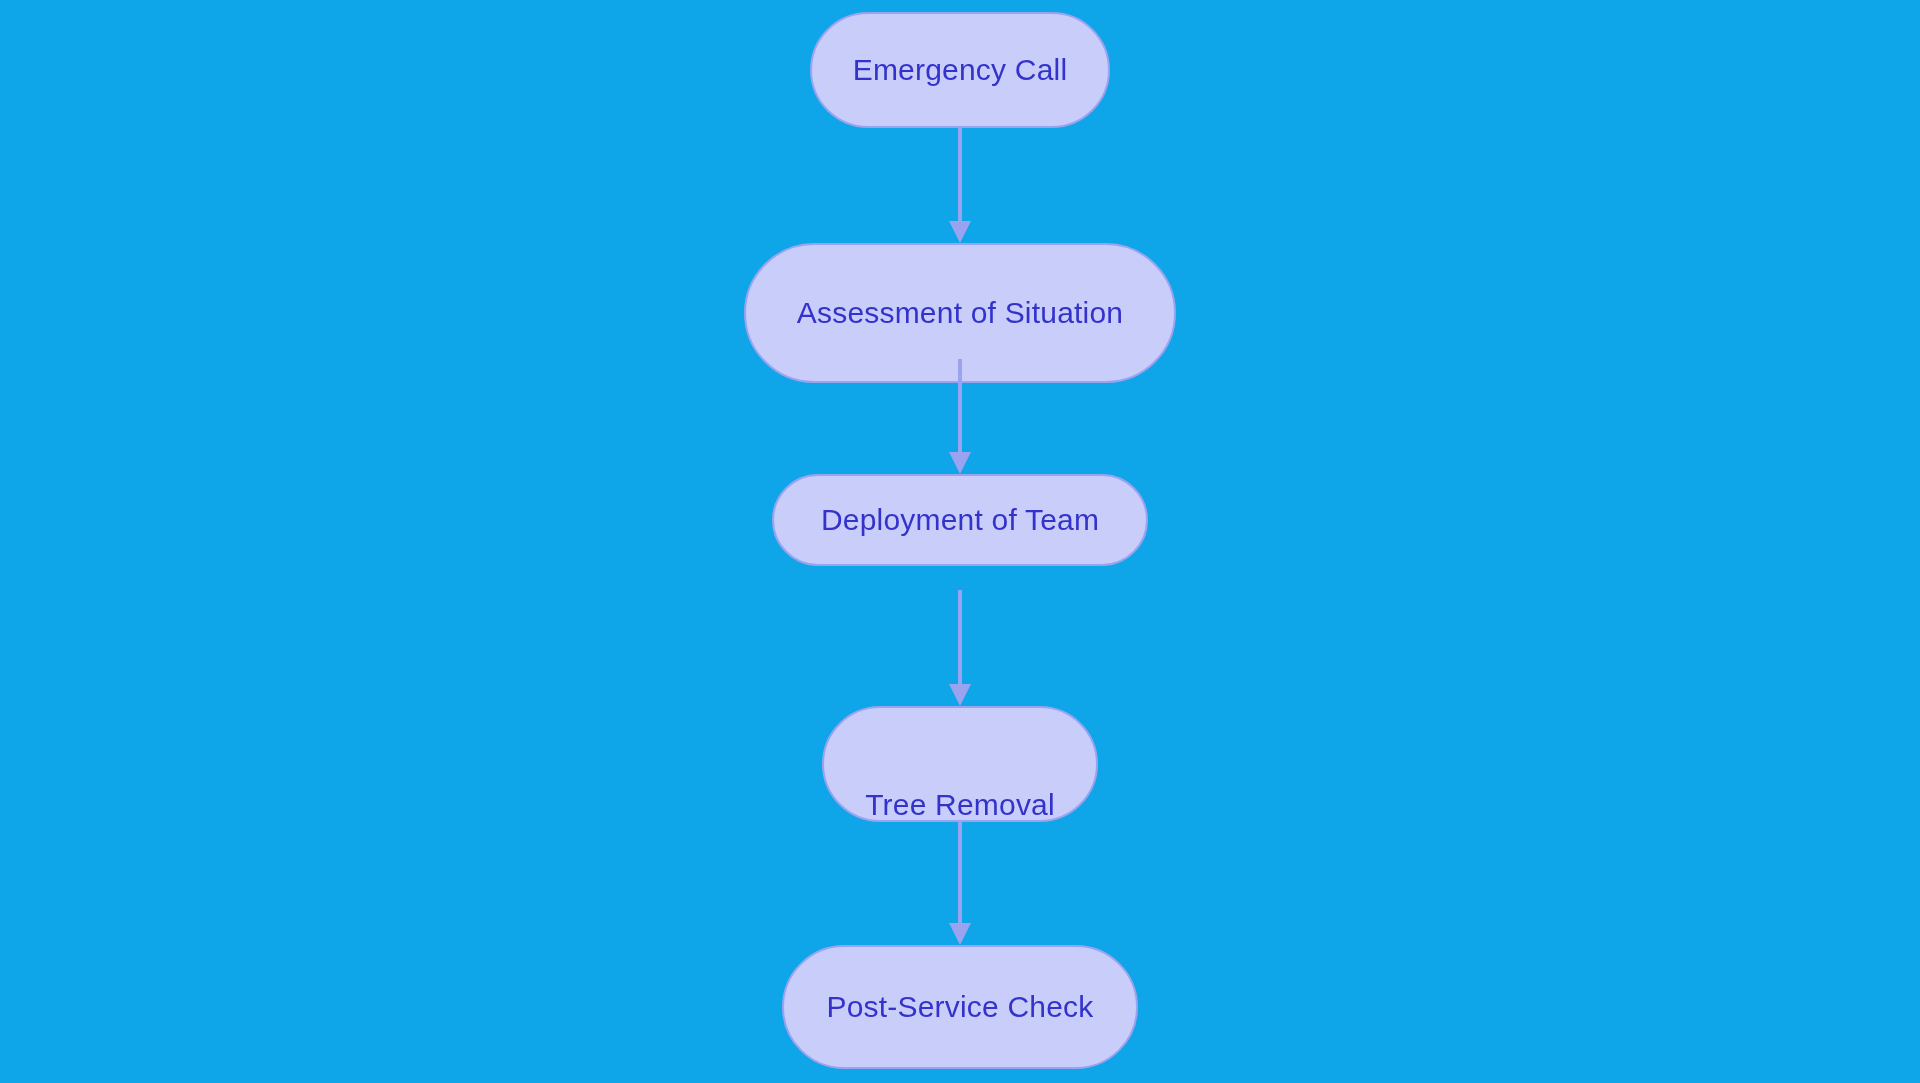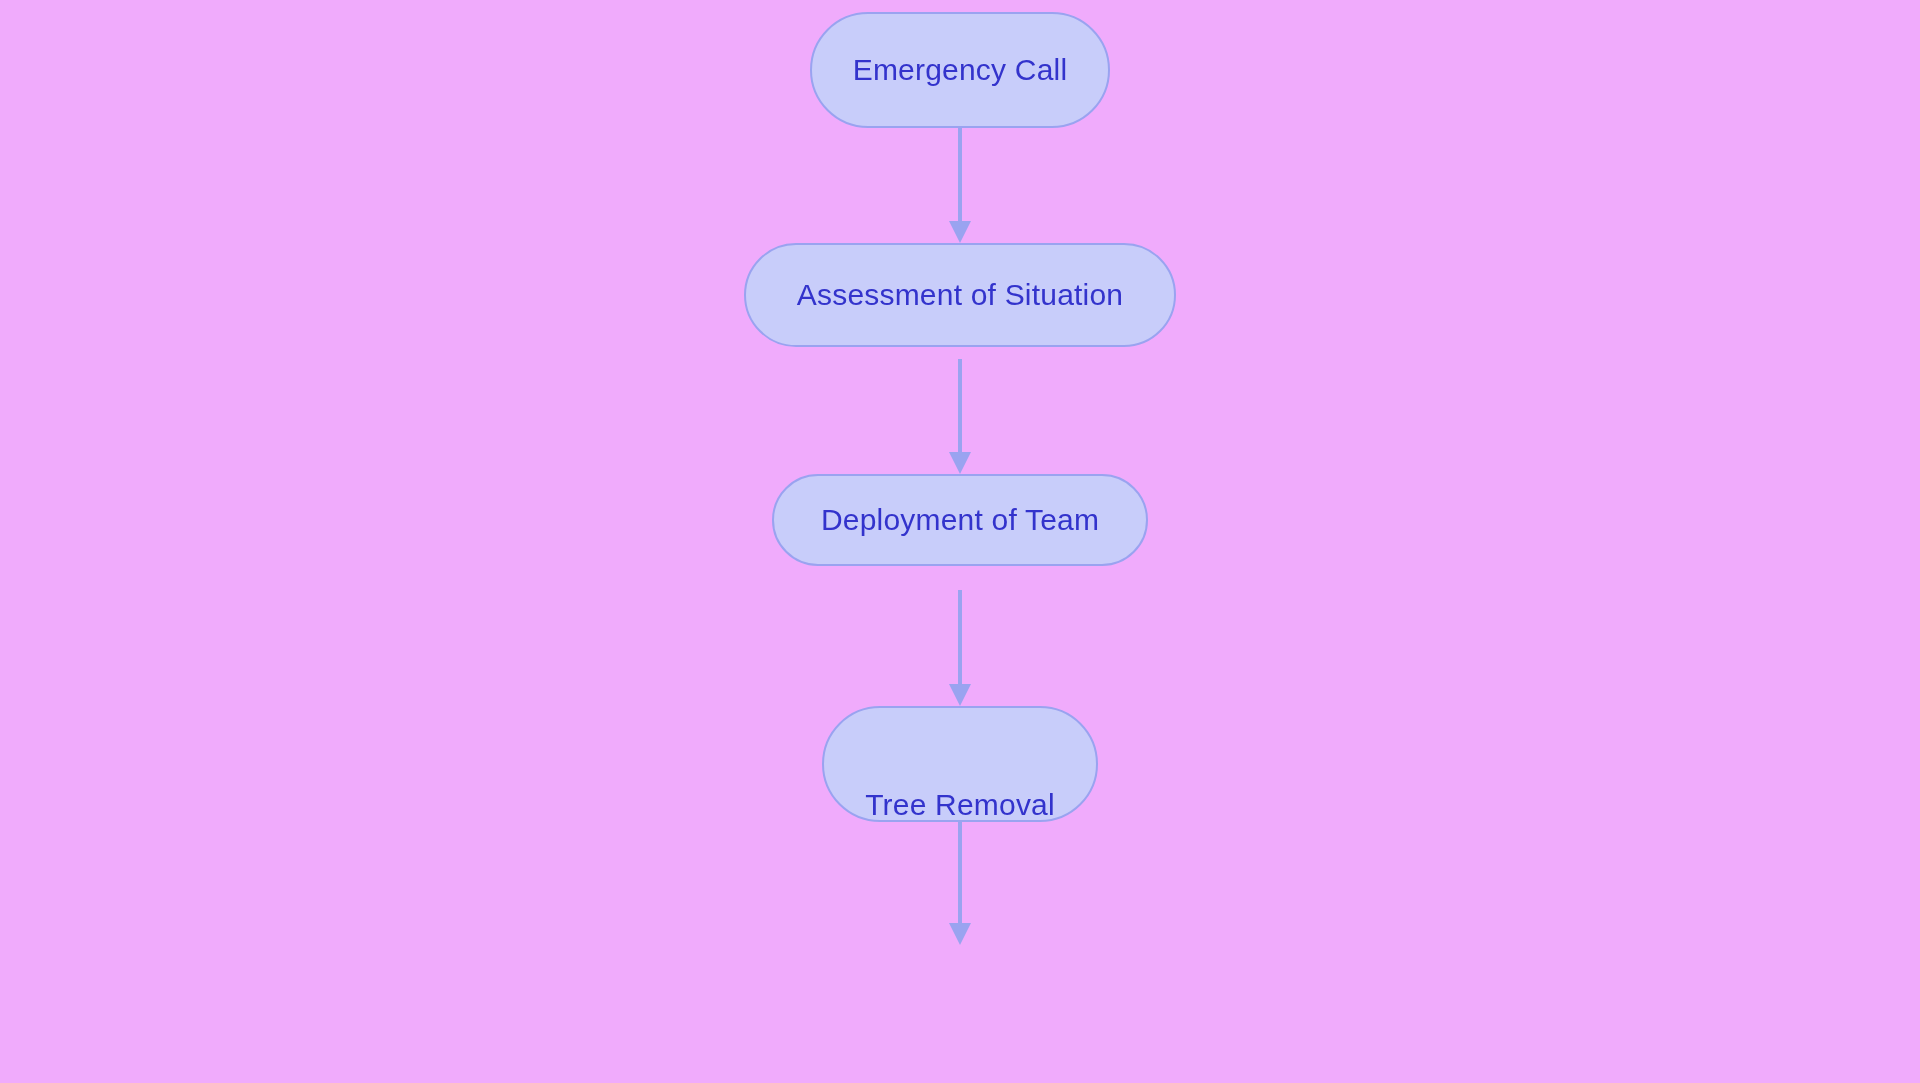--- a/index.html
+++ b/index.html
@@ -11,21 +11,21 @@
     width: 1920px;
     height: 1083px;
     font-family: "Liberation Sans", sans-serif;
     overflow: hidden;
   }
 
   #flow-canvas {
     position: relative;
     width: 1920px;
     height: 1083px;
-    background: #f0abfc;
+    background: #0ea5e9;
   }
 
   
   .node {
     position: absolute;
     left: 50%;
     transform: translateX(-50%);
     box-sizing: border-box;
     display: flex;
     align-items: center;
@@ -43,21 +43,21 @@
 
   .node-label {
     color: #3333cc;
     font-size: 30px;
     line-height: 1;
     display: block;
   }
 
   
   #node-0 { top: 12px;  width: 300px; height: 116px; }
-  #node-1 { top: 243px; width: 432px; height: 104px; }
+  #node-1 { top: 243px; width: 432px; height: 140px; }
   #node-2 { top: 474px; width: 376px; height: 92px; }
   #node-3 { top: 706px; width: 276px; height: 116px; align-items: flex-end; }
   #node-4 { top: 945px; width: 356px; height: 124px; }
 
   
   .connector {
     position: absolute;
     left: 50%;
     transform: translateX(-50%);
     width: 40px;
@@ -126,14 +126,17 @@
 
   <div class="node" id="node-3">
     <span class="node-label">Tree Removal</span>
   </div>
 
   <div class="connector" id="conn-3">
     <div class="shaft"></div>
     <div class="head"></div>
   </div>
 
+  <div class="node" id="node-4">
+    <span class="node-label">Post-Service Check</span>
+  </div>
 
 </div>
 
 </body></html>

